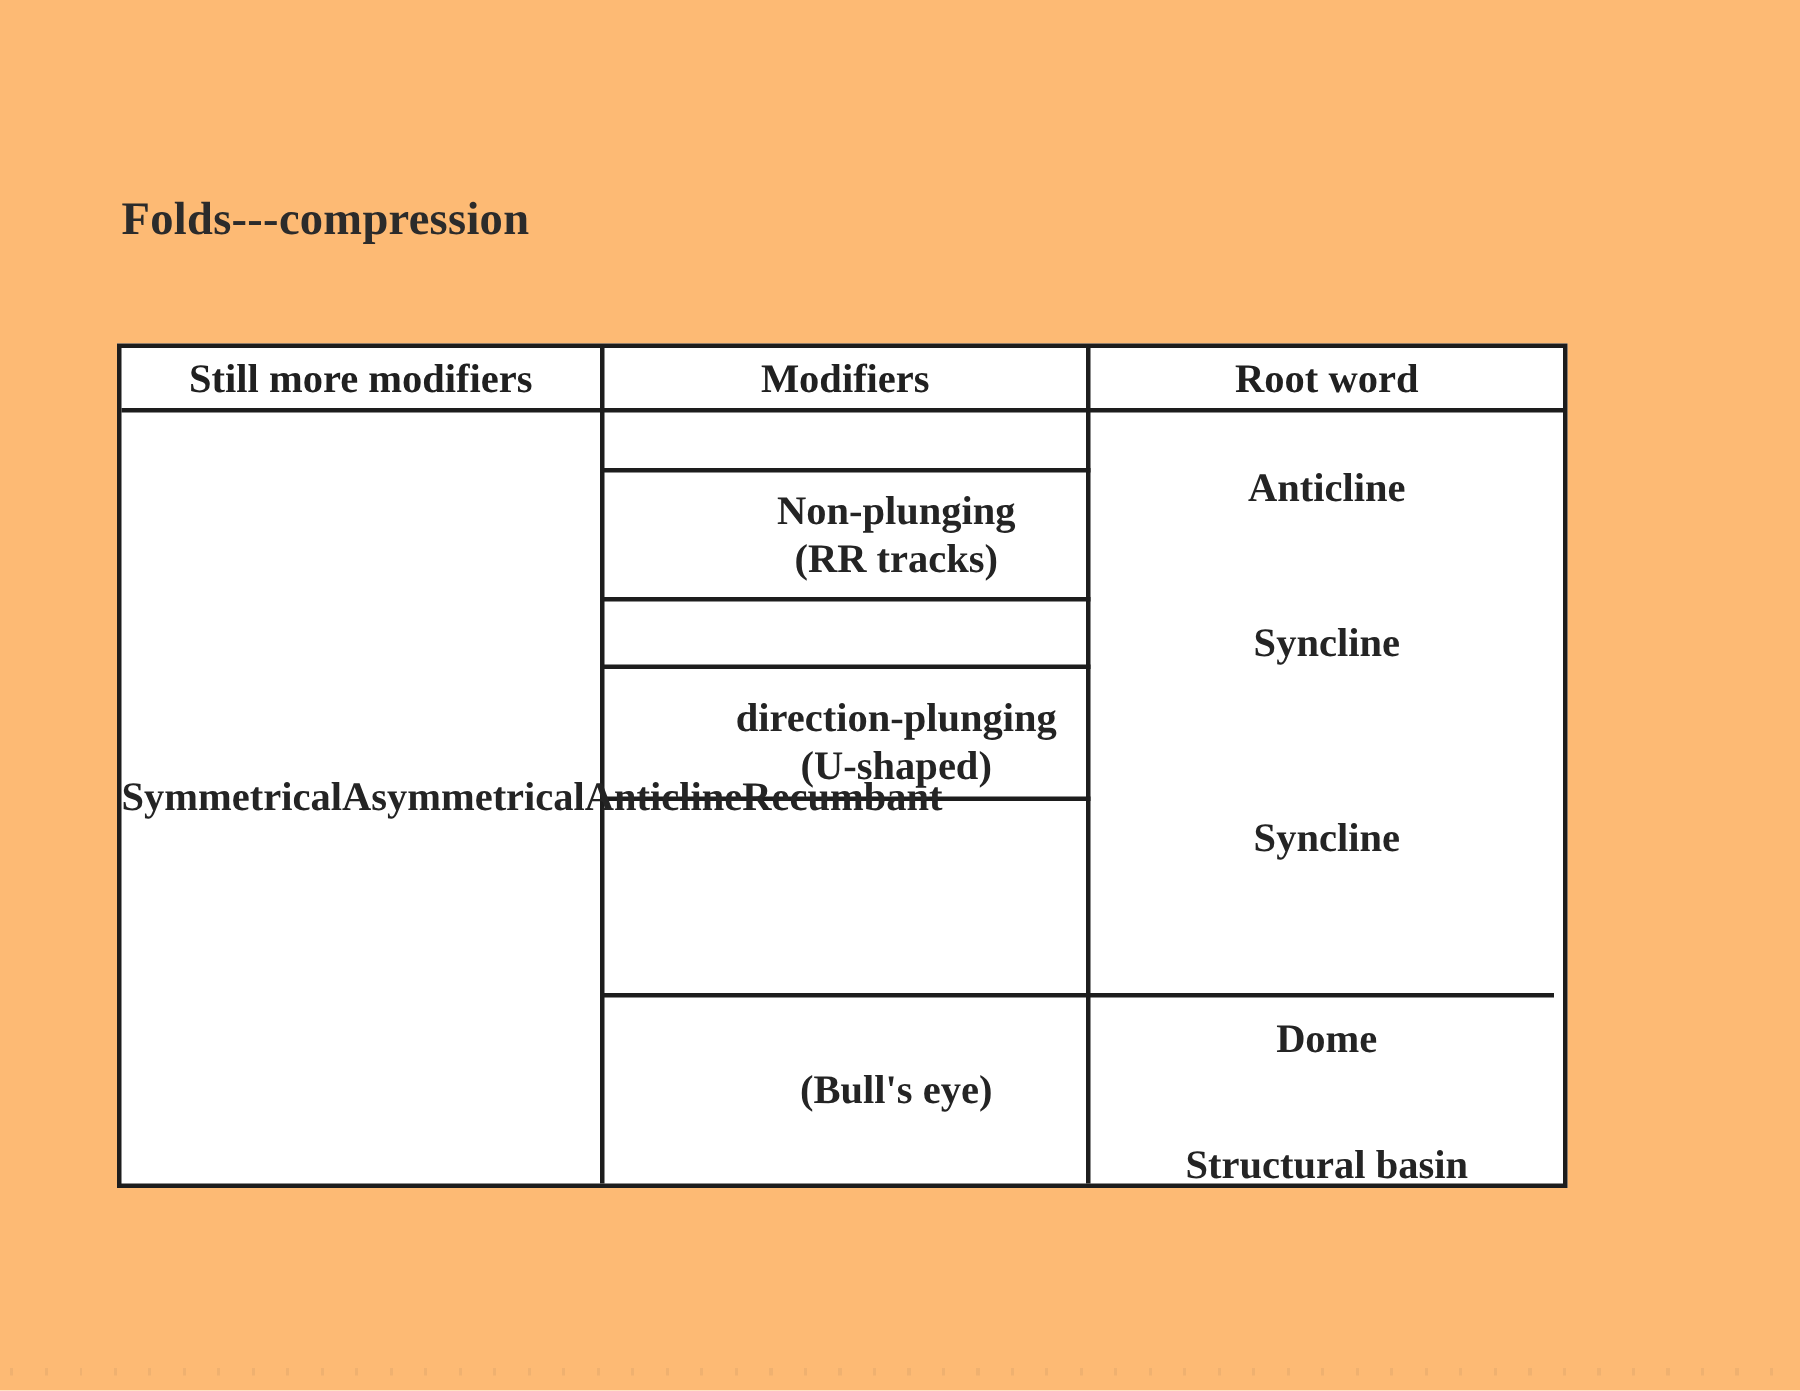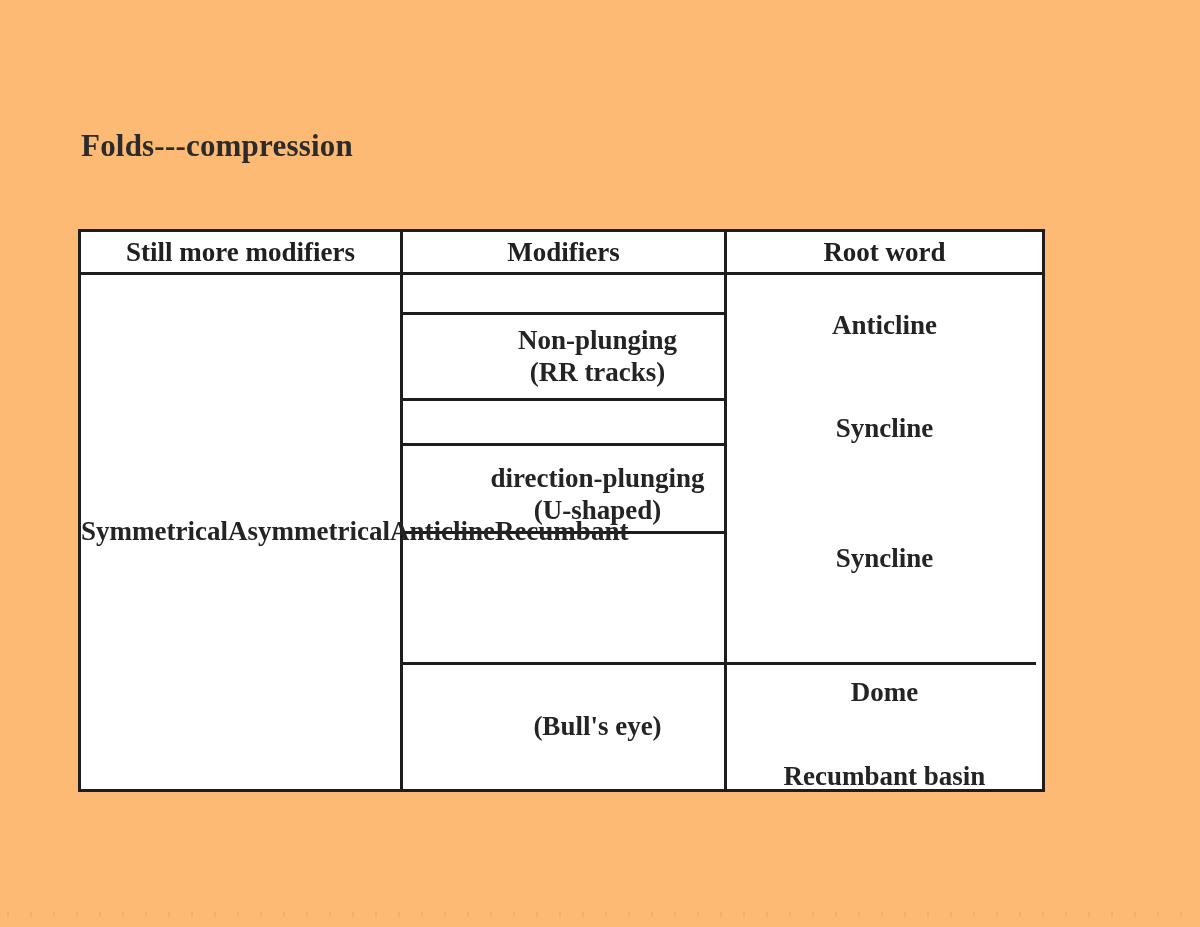--- a/index.html
+++ b/index.html
@@ -254,20 +254,20 @@
     </div>
 
     <div class="col3-main">
       <div class="root a">Anticline</div>
       <div class="root b">Syncline</div>
       <div class="root c">Syncline</div>
     </div>
 
     <div class="col3-bottom">
       <div class="root d">Dome</div>
-      <div class="root e">Recumbant basin</div>
+      <div class="root e">Structural basin</div>
     </div>
 
   </div>
 
   <div class="scan-noise"></div>
 
 </div>
 
 </body></html>

